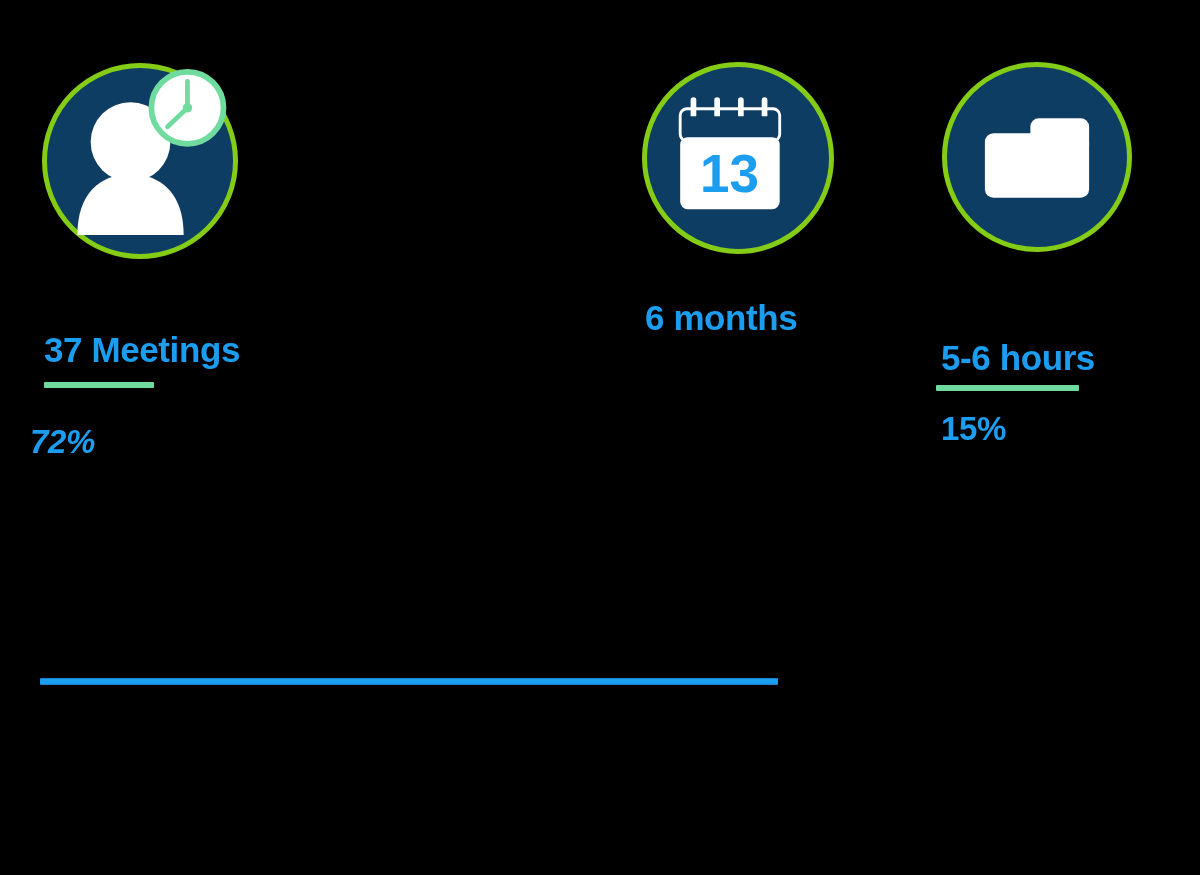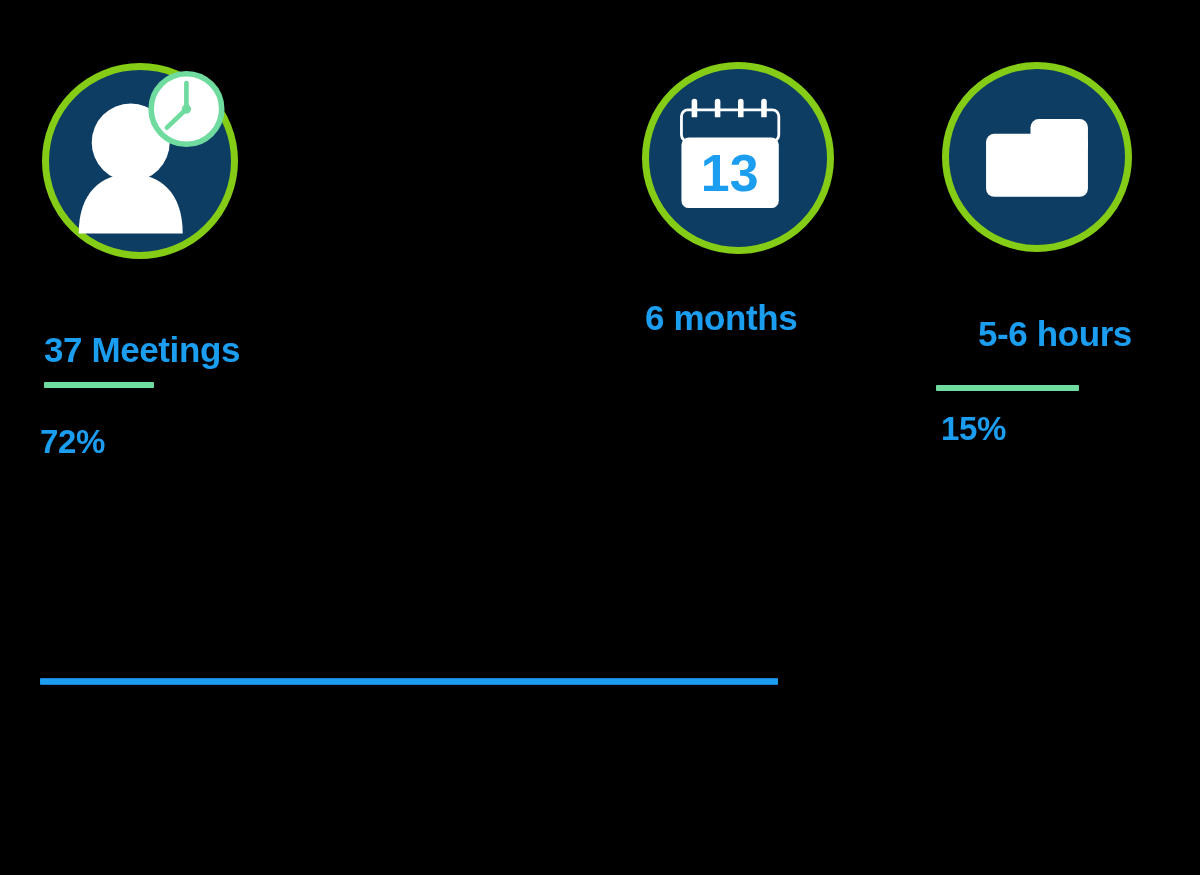--- a/index.html
+++ b/index.html
@@ -31,21 +31,21 @@
     top: 0;
     width: 260px;
     height: 520px;
   }
 
   .icon-badge {
     position: absolute;
     border-radius: 50%;
     background: #0e3d63;
     box-sizing: border-box;
-    border: 7px solid #84cc16;
+    border: 5px solid #84cc16;
     overflow: visible;
   }
   .icon-badge svg {
     position: absolute;
     left: 0; top: 0;
     width: 100%;
     height: 100%;
     overflow: visible;
   }
 
@@ -108,21 +108,21 @@
         <line x1="148" y1="42" x2="148" y2="14" stroke="#6fdb9e" stroke-width="5" stroke-linecap="round"></line>
         <line x1="148" y1="42" x2="127" y2="62" stroke="#6fdb9e" stroke-width="5" stroke-linecap="round"></line>
         <circle cx="148" cy="42" r="5" fill="#6fdb9e"></circle>
       </svg>
     </div>
 
     <div class="stat-label" style="left:44px; top:320px;margin-top:12px;">37 Meetings</div>
 
     <div class="stat-divider" style="left:44px; top:382px; width:110px;"></div>
 
-    <div class="stat-sub" style="left:40px; top:425px;">72%</div>
+    <div class="stat-sub" style="left:30px; top:425px;font-style:italic;">72%</div>
   </div>
 
 
   <div class="stat-col" style="left:0px;">
 
     <div class="icon-badge" style="left:642px; top:62px; width:192px; height:192px;">
       <svg viewBox="0 0 192 192" aria-hidden="true">
 
         <rect x="46" y="32" width="6" height="22" rx="3" fill="#ffffff"></rect>
         <rect x="71" y="32" width="6" height="22" rx="3" fill="#ffffff"></rect>
@@ -144,21 +144,21 @@
 
     <div class="icon-badge" style="left:942px; top:62px; width:190px; height:190px;">
       <svg viewBox="0 0 190 190" aria-hidden="true">
 
         <rect x="88" y="54" width="62" height="38" rx="9" fill="#ffffff"></rect>
 
         <rect x="40" y="70" width="110" height="68" rx="9" fill="#ffffff"></rect>
       </svg>
     </div>
 
-    <div class="stat-label" style="left:941px; top:316px;margin-left:37px;">5-6 hours</div>
+    <div class="stat-label" style="left:941px; top:340px;">5-6 hours</div>
 
     <div class="stat-divider" style="left:936px; top:385px; width:143px;"></div>
 
     <div class="stat-sub" style="left:941px; top:412px;">15%</div>
   </div>
 
   <div class="bottom-rule" style="left:40px; top:678px; width:738px; height:7px;">
     <div class="rule-core"></div>
   </div>
 

